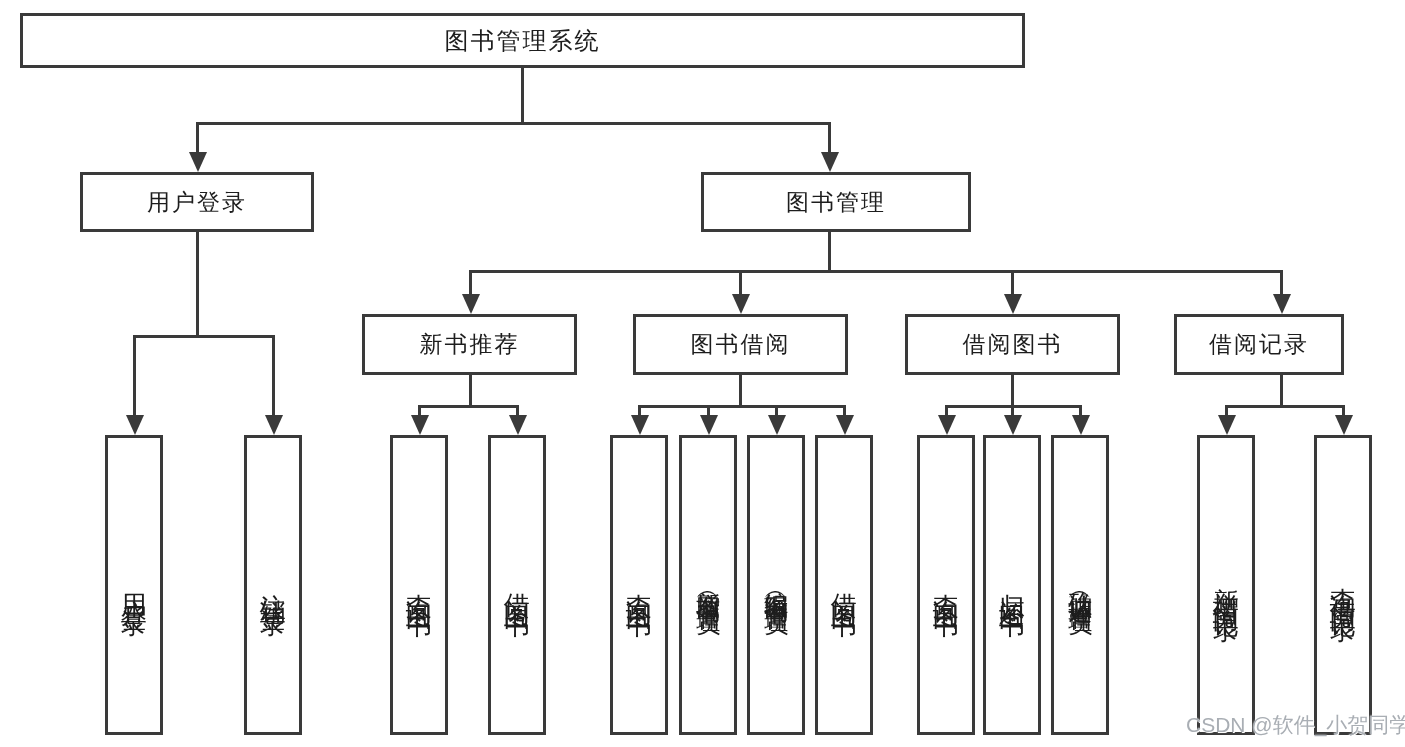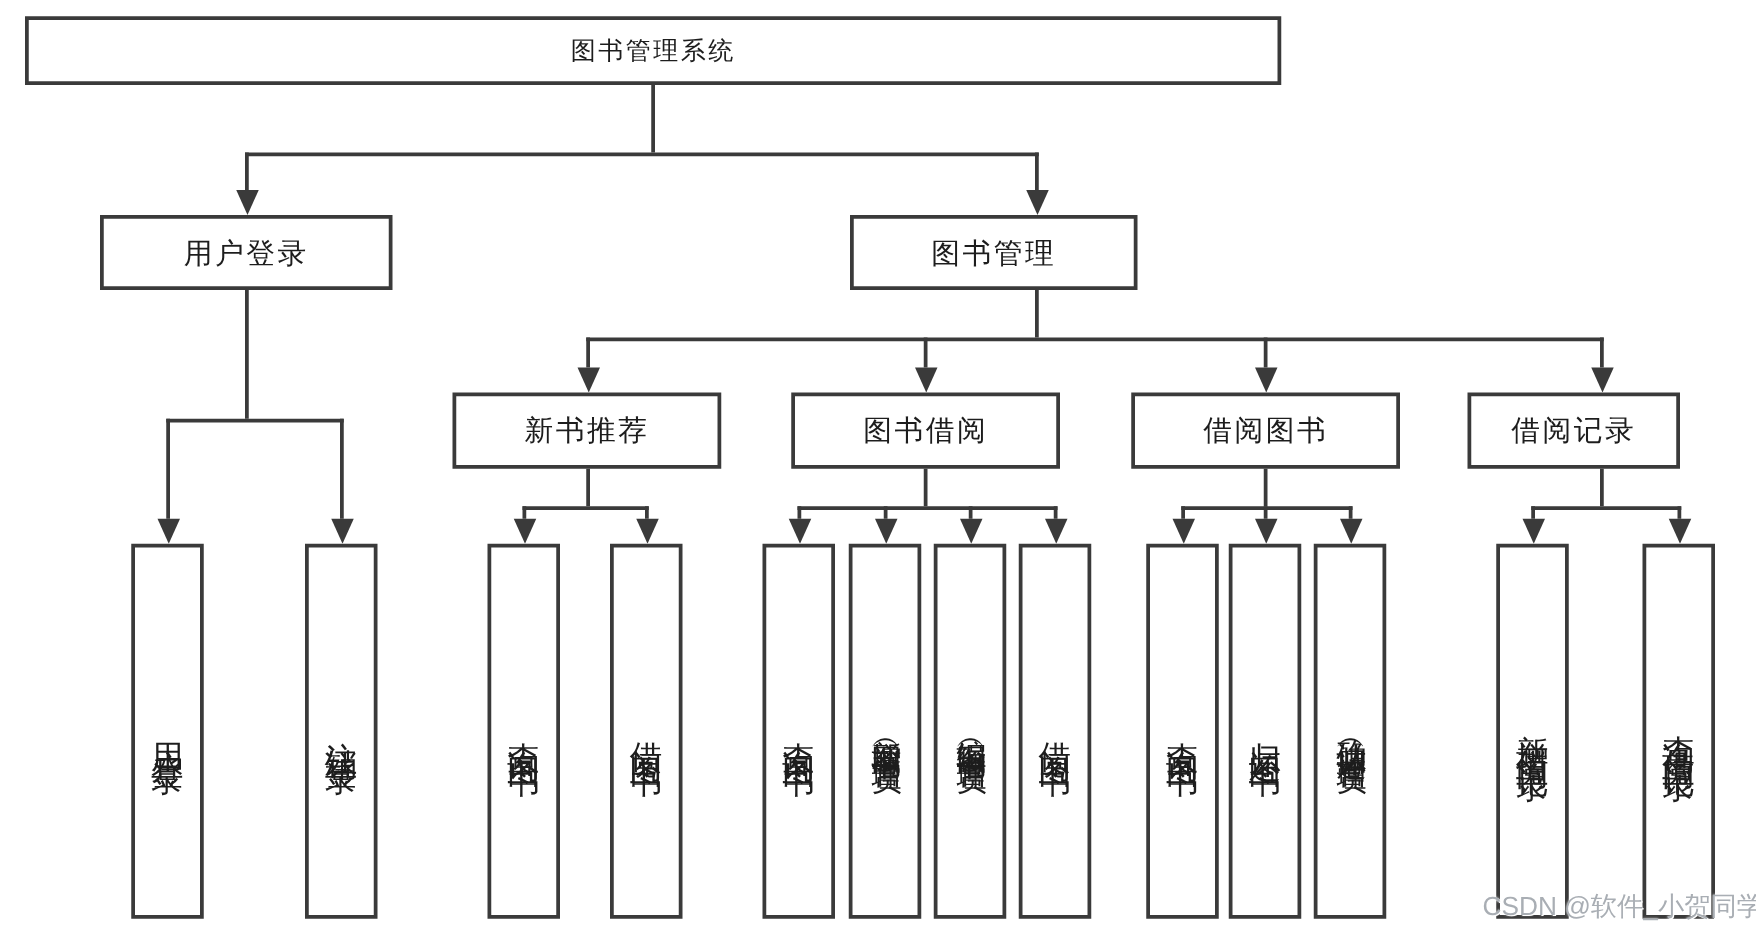--- a/index.html
+++ b/index.html
@@ -18,21 +18,21 @@
   .box{
     position:absolute;
     box-sizing:border-box;
     border:3px solid var(--line);
     background:#fff;
     display:flex;
     align-items:center;
     justify-content:center;
     color:var(--text);
   }
-  .box.lvl1 span{font-size:20px;letter-spacing:2px;}
+  .box.lvl1 span{font-size:24px;letter-spacing:2px;}
   .box.lvl2 span, .box.lvl3 span{font-size:23px;letter-spacing:2px;}
   .leaf{
     position:absolute;
     box-sizing:border-box;
     border:3px solid var(--line);
     background:#fff;
     width:58px;height:300px;top:435px;
     display:flex;
     align-items:center;
     justify-content:center;
@@ -83,21 +83,21 @@
   </div>
 
   <div class="vline" style="left:521px;top:68px;height:54px"></div>
   <div class="hline" style="left:196px;top:122px;width:635px"></div>
   <div class="arrow" style="left:196px;top:122px;height:30px"></div>
   <div class="arrow" style="left:828px;top:122px;height:30px"></div>
 
   <div class="box lvl2" style="left:80px;top:172px;width:234px;height:60px">
     <span>用户登录</span>
   </div>
-  <div class="box lvl2" style="left:680px;top:172px;width:230px;height:60px">
+  <div class="box lvl2" style="left:701px;top:172px;width:270px;height:60px">
     <span>图书管理</span>
   </div>
 
   <div class="vline" style="left:196px;top:232px;height:103px"></div>
   <div class="hline" style="left:133px;top:335px;width:142px"></div>
   <div class="arrow" style="left:133px;top:335px;height:80px"></div>
   <div class="arrow" style="left:272px;top:335px;height:80px"></div>
 
   <div class="vline" style="left:828px;top:232px;height:38px"></div>
   <div class="hline" style="left:469px;top:270px;width:814px"></div>

